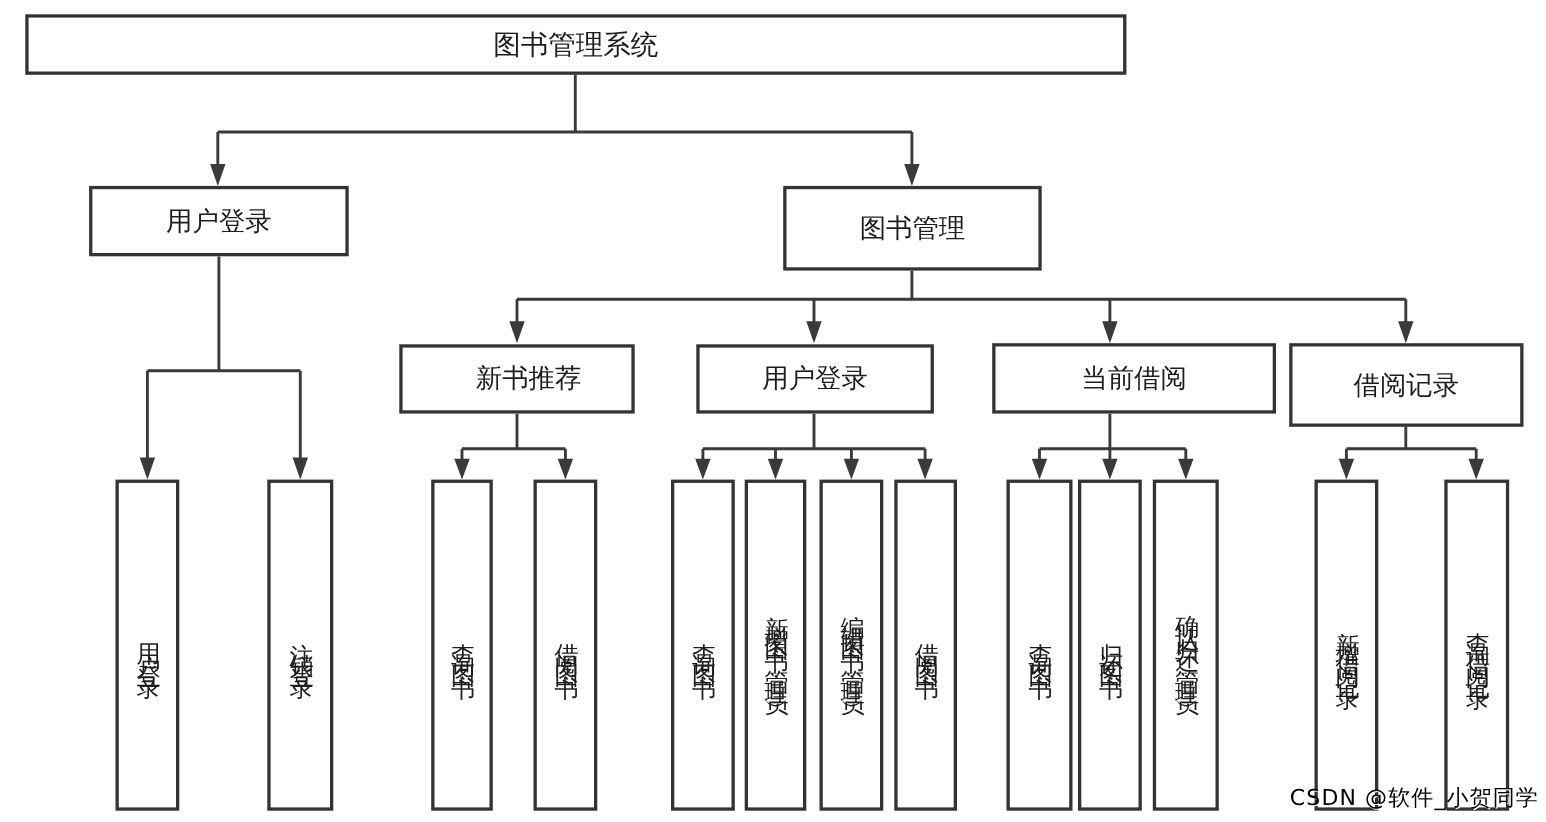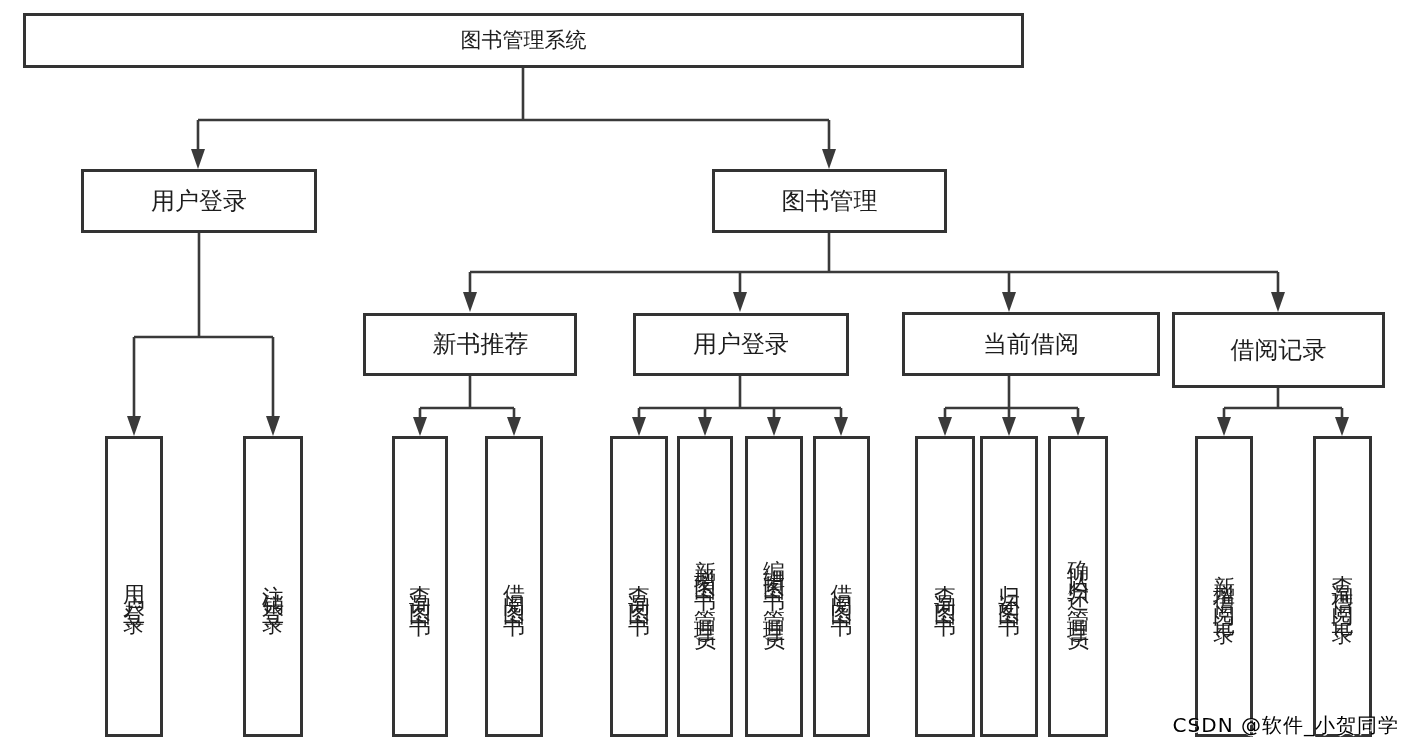--- a/index.html
+++ b/index.html
@@ -28,21 +28,21 @@
     border: 3px solid #333333;
     background: #ffffff;
     display: flex;
     align-items: center;
     justify-content: center;
     color: #1d1d1d;
     text-align: center;
     line-height: 1.1;
   }
   .box.h { font-size: 24px; }
-  .box.root { font-size: 21px; }
+  .box.root { font-size: 25px; }
   .box.v {
     writing-mode: vertical-rl;
     text-orientation: mixed;
     font-size: 22px;
     letter-spacing: 10px;
   }
   .watermark {
     position: absolute;
     right: 6px;
     top: 712px;
@@ -94,21 +94,21 @@
       <polygon points="1002,417 1016,417 1009,436"></polygon>
       <polygon points="1071,417 1085,417 1078,436"></polygon>
       <polygon points="1217,417 1231,417 1224,436"></polygon>
       <polygon points="1335,417 1349,417 1342,436"></polygon>
     </g>
   </svg>
 
   <div class="box h root" style="left:23px; top:13px; width:1001px; height:55px;">图书管理系统</div>
 
   <div class="box h" style="left:81px; top:169px; width:236px; height:64px;">用户登录</div>
-  <div class="box h" style="left:712px; top:169px; width:235px; height:64px;">图书管理</div>
+  <div class="box h" style="left:712px; top:169px; width:235px; height:77px;">图书管理</div>
 
   <div class="box h" style="left:363px; top:313px; width:214px; height:63px;padding-left:21px;">新书推荐</div>
   <div class="box h" style="left:633px; top:313px; width:216px; height:63px;">用户登录</div>
   <div class="box h" style="left:902px; top:312px; width:258px; height:64px;">当前借阅</div>
   <div class="box h" style="left:1172px; top:312px; width:213px; height:76px;">借阅记录</div>
 
   <div class="box v" style="left:105px; top:436px; width:58px; height:301px;">用户登录</div>
   <div class="box v" style="left:243px; top:436px; width:60px; height:301px;">注销登录</div>
 
   <div class="box v" style="left:392px; top:436px; width:56px; height:301px;">查询图书</div>

